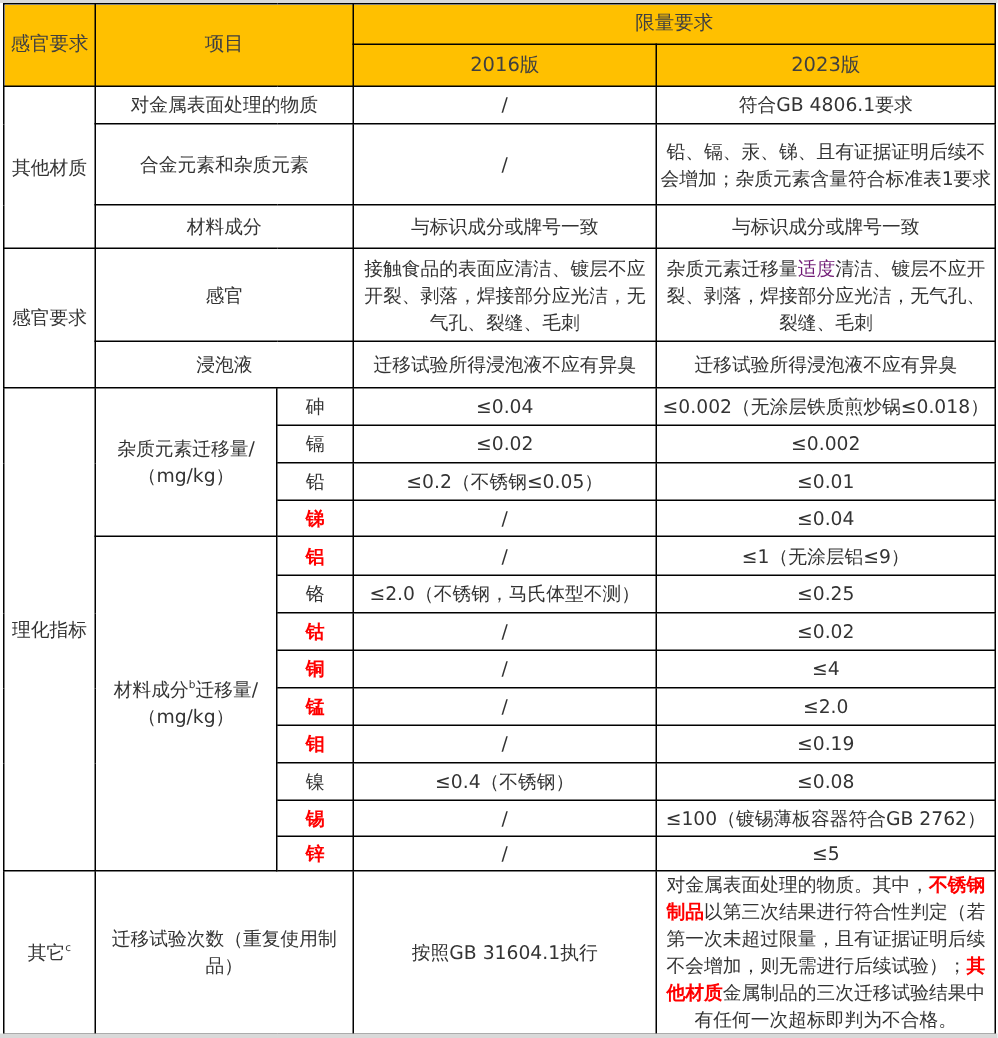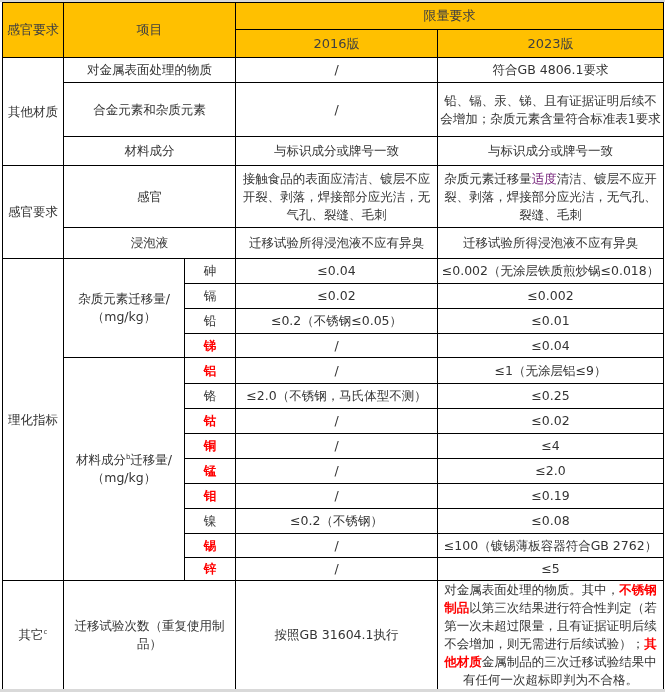--- a/index.html
+++ b/index.html
@@ -121,21 +121,21 @@
     <td>/</td>
     <td>≤2.0</td>
   </tr>
   <tr style="height:25px">
     <td class="red">钼</td>
     <td>/</td>
     <td>≤0.19</td>
   </tr>
   <tr style="height:25px">
     <td>镍</td>
-    <td>≤0.2（不锈钢）</td>
+    <td>≤0.4（不锈钢）</td>
     <td>≤0.08</td>
   </tr>
   <tr style="height:24px">
     <td class="red">锡</td>
     <td>/</td>
     <td class="tight">≤100（镀锡薄板容器符合GB 2762）</td>
   </tr>
   <tr style="height:23px">
     <td class="red">锌</td>
     <td>/</td>

